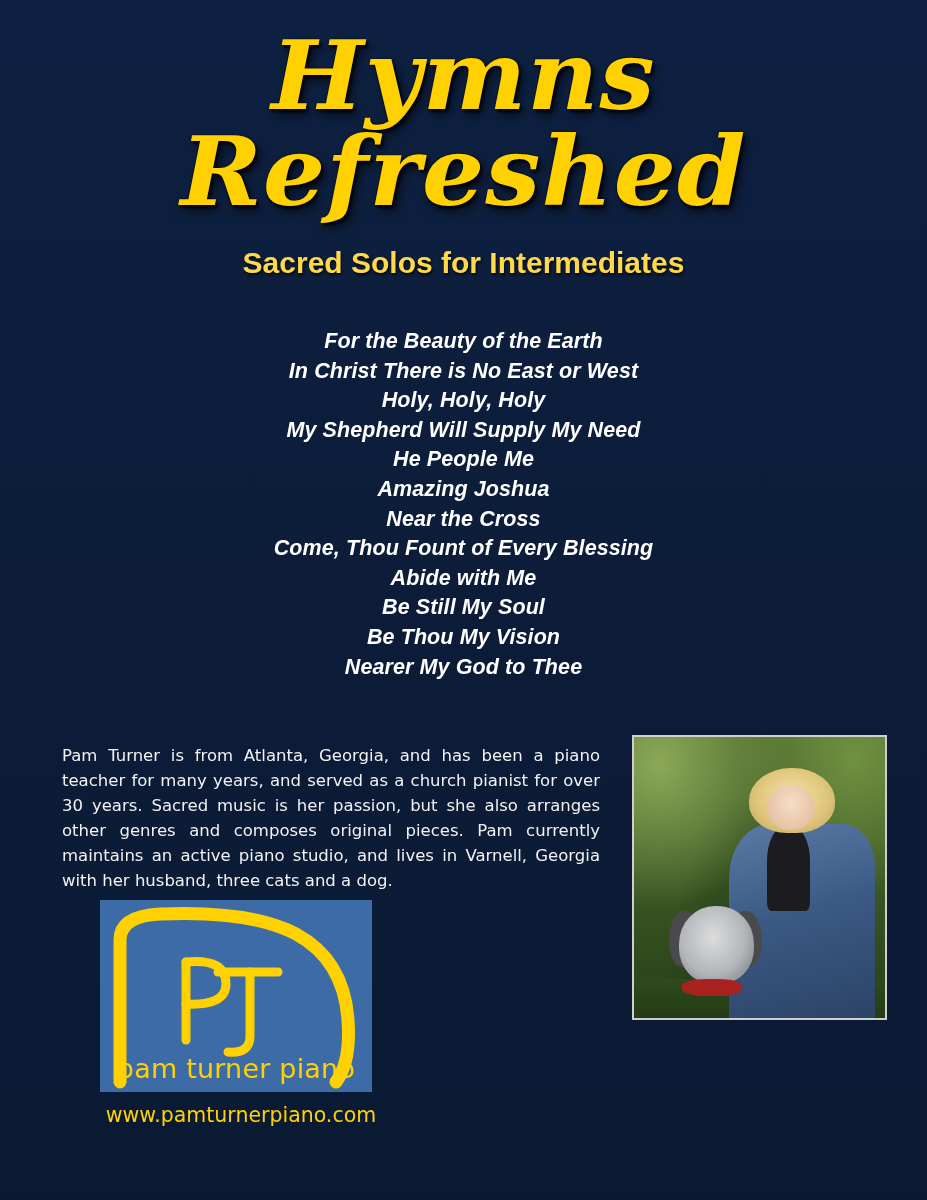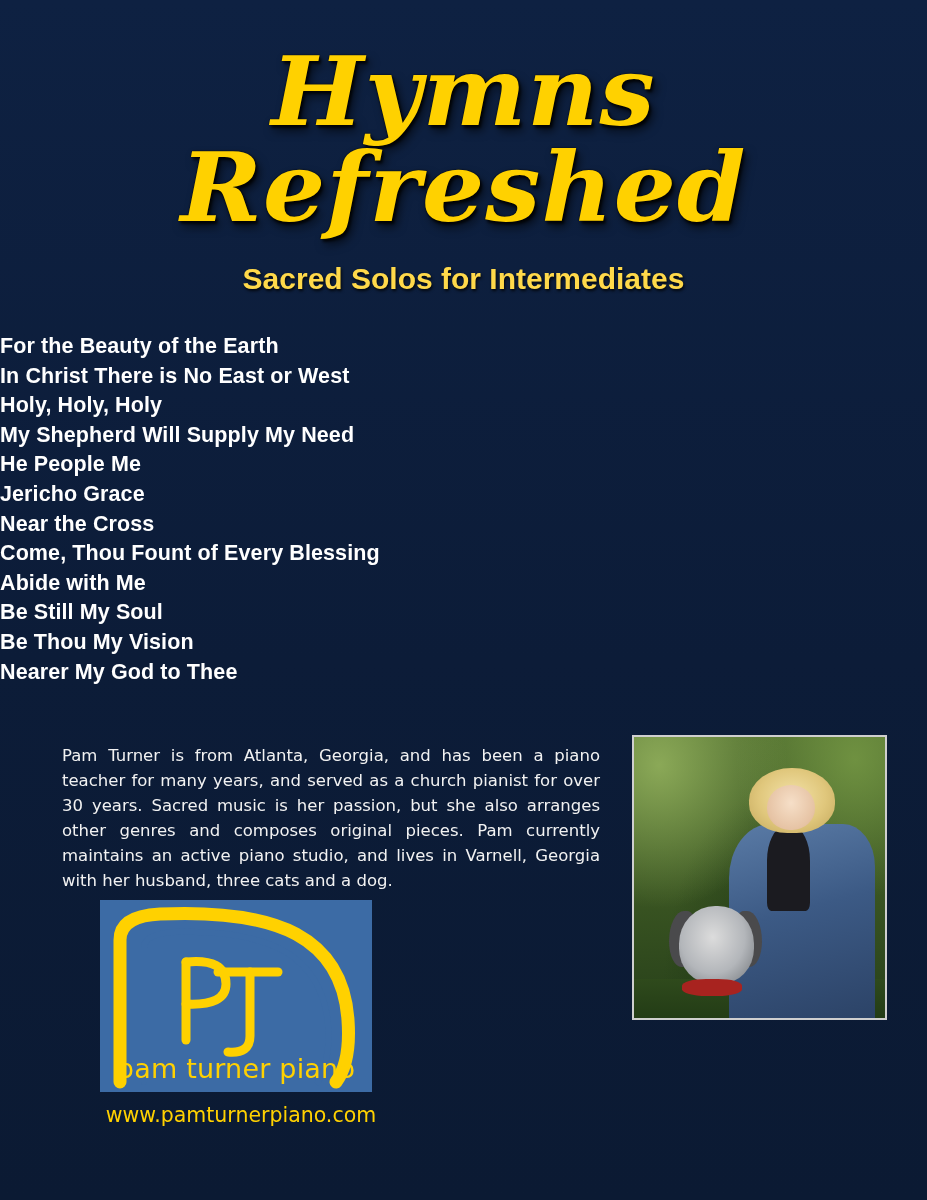--- a/index.html
+++ b/index.html
@@ -18,21 +18,21 @@
     position: relative;
     width: 927px;
     height: 1200px;
     background: linear-gradient(180deg, #0e2142 0%, #0c1c38 55%, #0b1a33 100%);
     box-sizing: border-box;
   }
 
   
   .title-wrap {
     text-align: center;
-    padding-top: 44px;
+    padding-top: 28px;
   }
   .main-title {
     font-family: "DejaVu Serif", serif;
     font-style: italic;
     font-weight: bold;
     font-size: 96px;
     line-height: 1.0;
     color: #ffd100;
     letter-spacing: 1px;
     text-shadow:
@@ -46,26 +46,28 @@
     font-family: "Liberation Sans", sans-serif;
     font-weight: bold;
     font-size: 30px;
     color: #ffd94a;
     margin-top: 26px;
     text-shadow: 1px 2px 3px rgba(0,0,0,0.8);
   }
 
   
   .song-list {
-    margin-top: 36px;
+    margin-top: 47px;
+    text-align: center;
     color: #ffffff;
     font-weight: bold;
     font-size: 21.5px;
     line-height: 29.6px;
     letter-spacing: 0.1px;
+    font-style: italic;
   }
   .song-list div {
     white-space: nowrap;
   }
 
   
   .lower {
     position: absolute;
     top: 735px;
     left: 0;
@@ -227,21 +229,21 @@
     <h1 class="main-title">Hymns Refreshed</h1>
     <div class="subtitle">Sacred Solos for Intermediates</div>
   </div>
 
   <div class="song-list">
     <div>For the Beauty of the Earth</div>
     <div>In Christ There is No East or West</div>
     <div>Holy, Holy, Holy</div>
     <div>My Shepherd Will Supply My Need</div>
     <div>He People Me</div>
-    <div>Jericho Grace</div>
+    <div>Amazing Joshua</div>
     <div>Near the Cross</div>
     <div>Come, Thou Fount of Every Blessing</div>
     <div>Abide with Me</div>
     <div>Be Still My Soul</div>
     <div>Be Thou My Vision</div>
     <div>Nearer My God to Thee</div>
   </div>
 
   <div class="lower">
 

